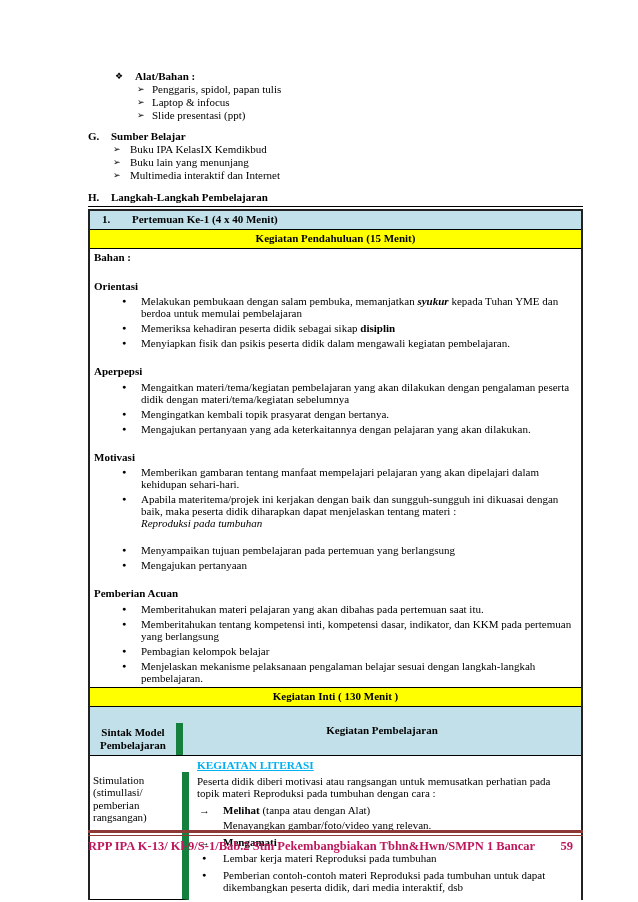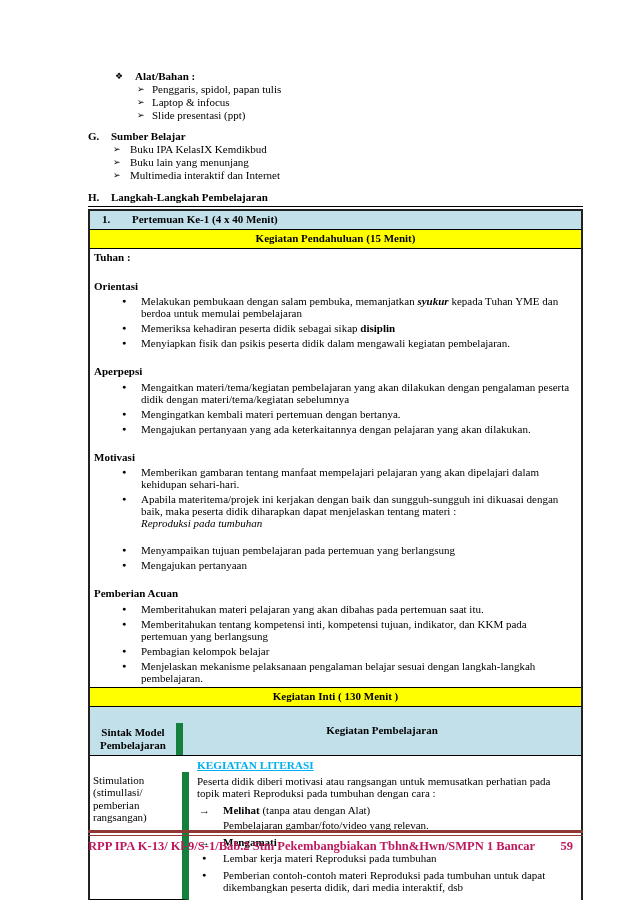--- a/index.html
+++ b/index.html
@@ -130,21 +130,21 @@
     <div class="rpp-table">
 
       <div class="row-meeting">
         <span class="num">1.</span>
         <span>Pertemuan Ke-1 (4 x 40 Menit)</span>
       </div>
 
       <div class="row-yellow">Kegiatan Pendahuluan (15 Menit)</div>
 
       <div class="big-cell">
-        <div class="guru">Tuhan :</div>
+        <div class="guru">Bahan :</div>
 
         <div class="sec-title">Orientasi</div>
         <div class="b-item">
           <span class="glyph">●</span>
           <span class="txt"><span>Melakukan pembukaan dengan salam pembuka, memanjatkan </span><span class="bold-italic">syukur</span><span> kepada Tuhan YME dan berdoa untuk  memulai pembelajaran</span></span>
         </div>
         <div class="b-item">
           <span class="glyph">●</span>
           <span class="txt"><span>Memeriksa kehadiran peserta didik sebagai sikap </span><span class="bold">disiplin</span></span>
         </div>
@@ -153,21 +153,21 @@
           <span class="txt">Menyiapkan fisik dan psikis peserta didik  dalam mengawali kegiatan pembelajaran.</span>
         </div>
 
         <div class="sec-title">Aperpepsi</div>
         <div class="b-item">
           <span class="glyph">●</span>
           <span class="txt">Mengaitkan materi/tema/kegiatan pembelajaran yang akan dilakukan dengan pengalaman peserta didik dengan materi/tema/kegiatan sebelumnya</span>
         </div>
         <div class="b-item">
           <span class="glyph">●</span>
-          <span class="txt">Mengingatkan kembali materi pertemuan dengan bertanya.</span>
+          <span class="txt">Mengingatkan kembali topik prasyarat dengan bertanya.</span>
         </div>
         <div class="b-item">
           <span class="glyph">●</span>
           <span class="txt">Mengajukan pertanyaan yang ada keterkaitannya dengan pelajaran yang akan dilakukan.</span>
         </div>
 
         <div class="sec-title">Motivasi</div>
         <div class="b-item">
           <span class="glyph">●</span>
           <span class="txt">Memberikan gambaran tentang manfaat mempelajari pelajaran yang akan dipelajari dalam kehidupan sehari-hari.</span>
@@ -187,21 +187,21 @@
           <span class="txt">Mengajukan pertanyaan</span>
         </div>
 
         <div class="sec-title">Pemberian Acuan</div>
         <div class="b-item">
           <span class="glyph">●</span>
           <span class="txt">Memberitahukan  materi pelajaran yang akan dibahas pada pertemuan saat itu.</span>
         </div>
         <div class="b-item">
           <span class="glyph">●</span>
-          <span class="txt">Memberitahukan tentang kompetensi inti, kompetensi tujuan, indikator, dan KKM pada pertemuan yang berlangsung</span>
+          <span class="txt">Memberitahukan tentang kompetensi inti, kompetensi dasar, indikator, dan KKM pada pertemuan yang berlangsung</span>
         </div>
         <div class="b-item">
           <span class="glyph">●</span>
           <span class="txt">Pembagian kelompok belajar</span>
         </div>
         <div class="b-item">
           <span class="glyph">●</span>
           <span class="txt">Menjelaskan mekanisme pelaksanaan pengalaman belajar  sesuai dengan langkah-langkah pembelajaran.</span>
         </div>
       </div>
@@ -215,21 +215,21 @@
 
       <div class="two-col body-row">
         <div class="col-left">Stimulation (stimullasi/ pemberian rangsangan)</div>
         <div class="col-right">
           <div class="literasi">KEGIATAN LITERASI</div>
           <div class="intro-para">Peserta didik diberi motivasi atau rangsangan untuk memusatkan perhatian pada topik materi Reproduksi pada tumbuhan  dengan cara :</div>
           <div class="a-item">
             <span class="glyph">→</span>
             <span><span class="bold">Melihat</span><span> (tanpa atau dengan Alat)</span></span>
           </div>
-          <div class="sub-line">Pembelajaran gambar/foto/video yang relevan.</div>
+          <div class="sub-line">Menayangkan gambar/foto/video yang relevan.</div>
           <div class="a-item">
             <span class="glyph">→</span>
             <span class="bold">Mengamati</span>
           </div>
           <div class="d-item">
             <span class="glyph">●</span>
             <span class="txt">Lembar kerja materi Reproduksi pada tumbuhan</span>
           </div>
           <div class="d-item">
             <span class="glyph">●</span>

